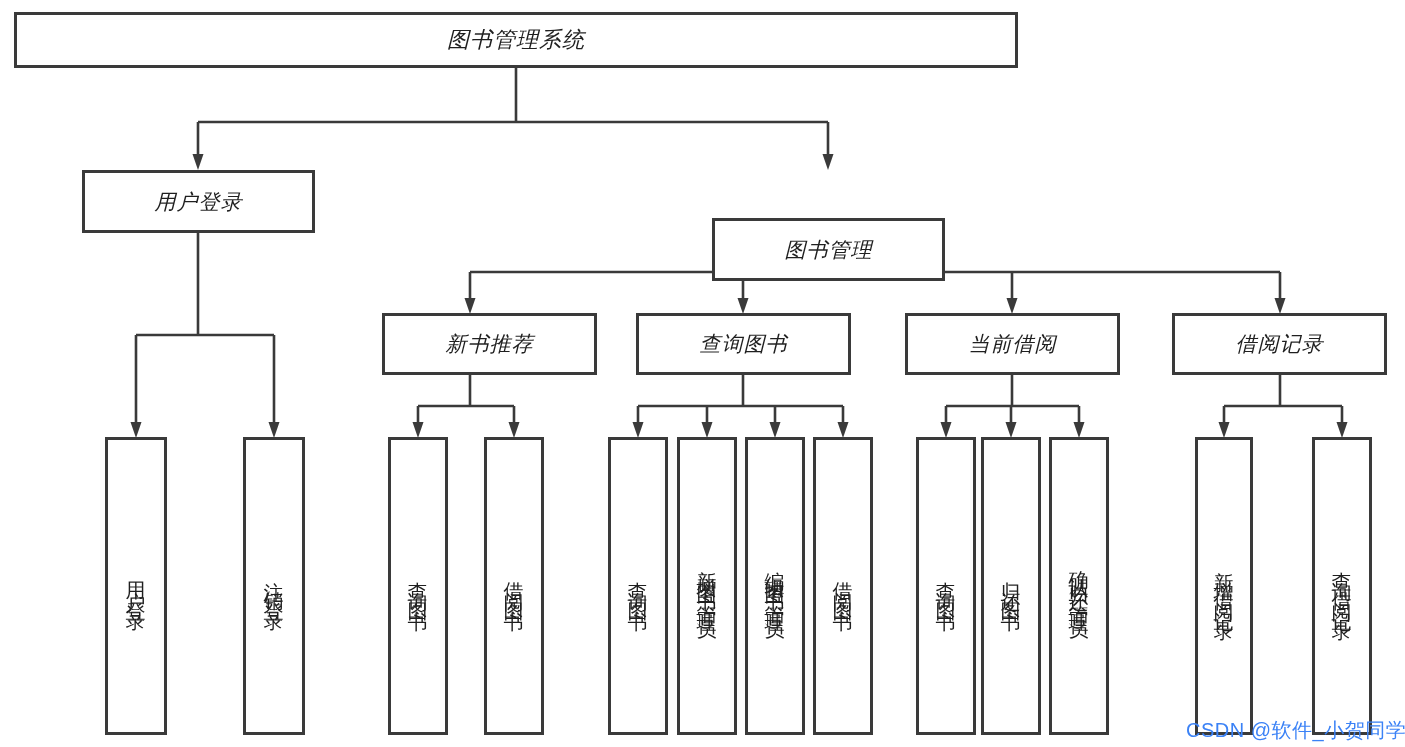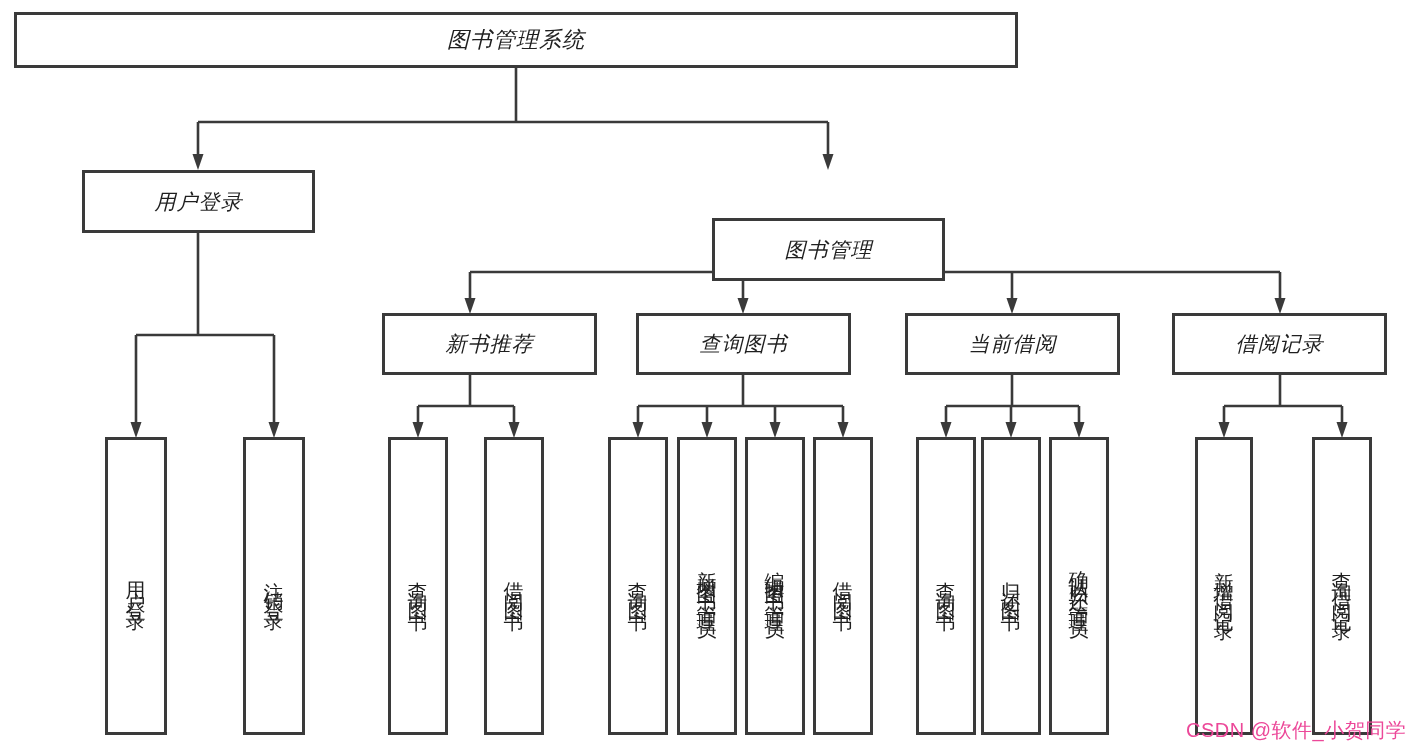--- a/index.html
+++ b/index.html
@@ -42,21 +42,21 @@
     color: #1f1f1f;
     line-height: 1;
     white-space: nowrap;
   }
   .leaf-label.long { letter-spacing: 7px; }
   #watermark {
     position: absolute;
     left: 1186px;
     top: 717px;
     font-size: 20px;
-    color: #ec4899;
+    color: #3b82f6;
     letter-spacing: 0.5px;
     z-index: 5;
     white-space: nowrap;
   }
 </style>
 </head>
 <body>
 
 <div id="canvas">
 

